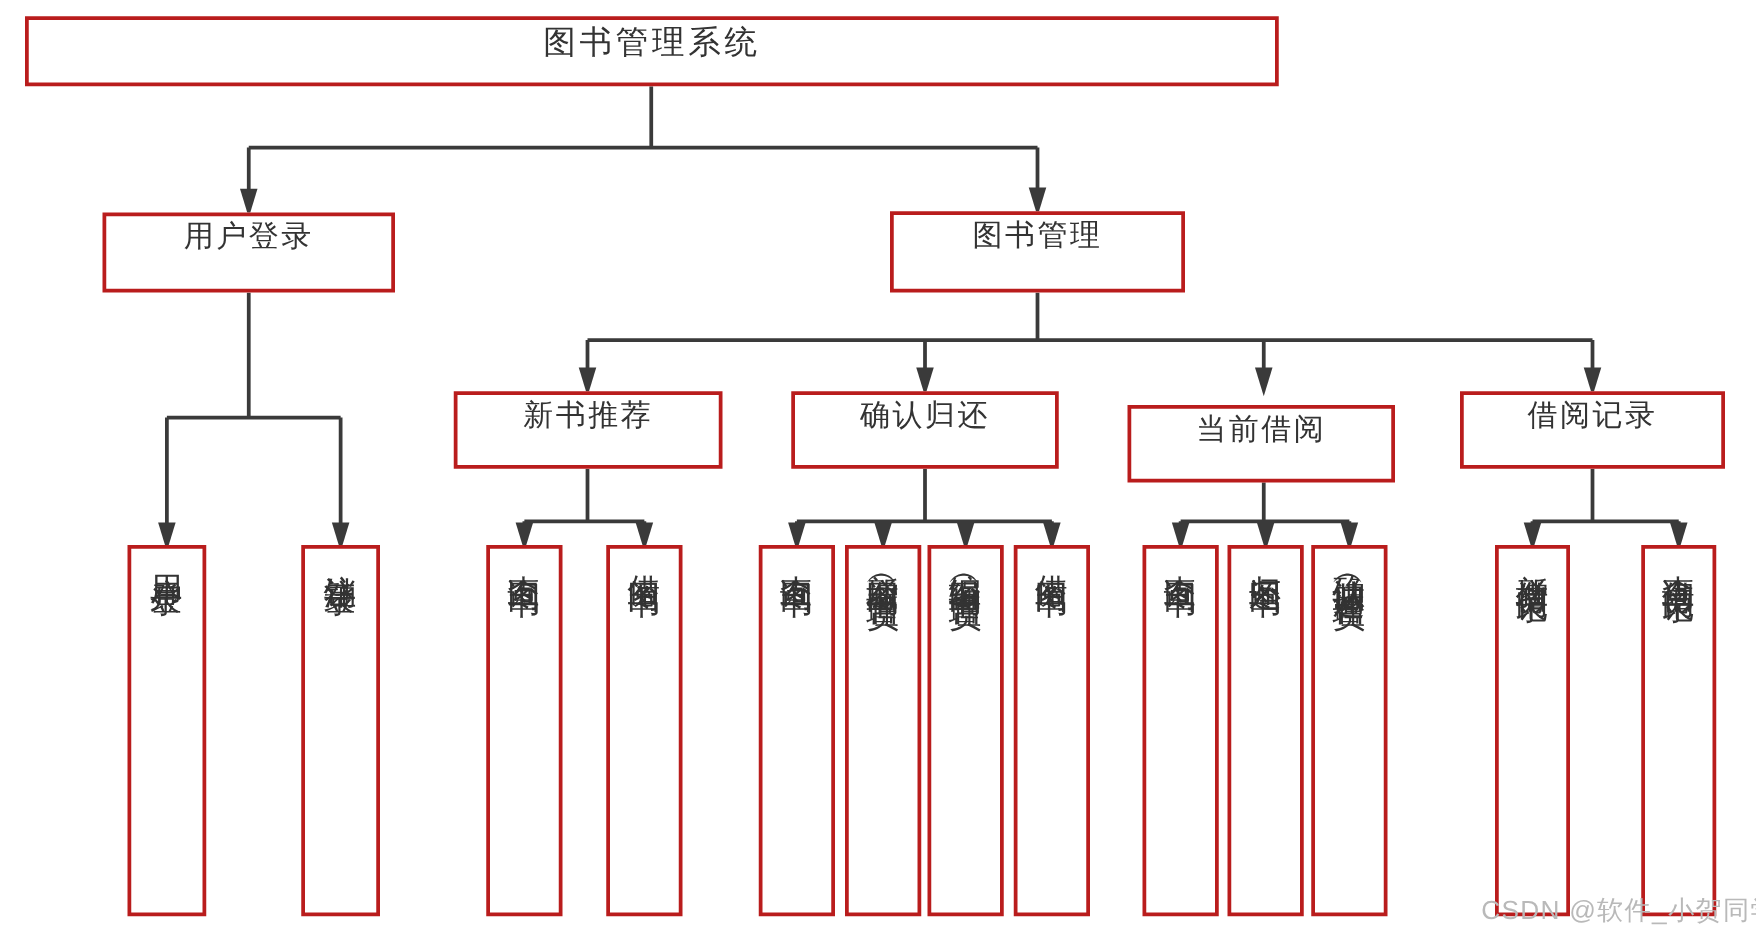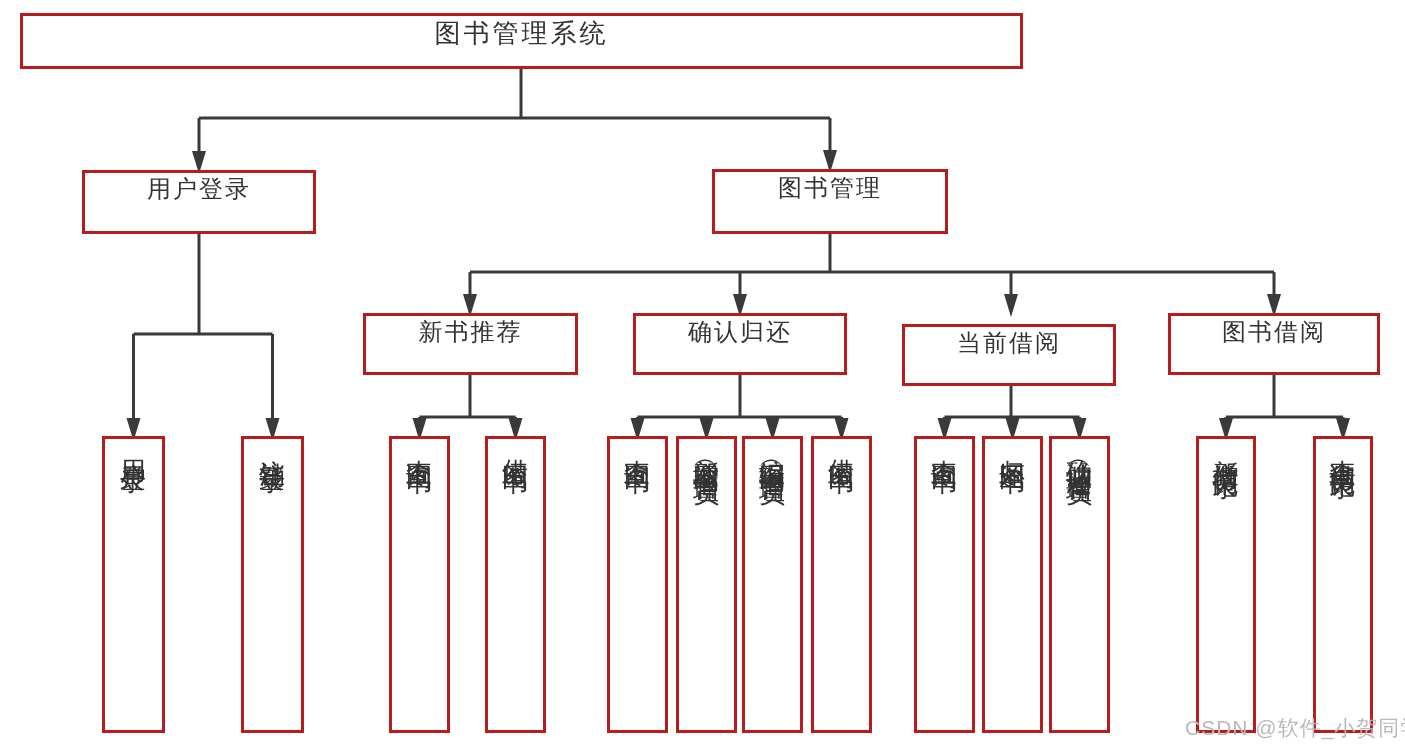--- a/index.html
+++ b/index.html
@@ -127,21 +127,21 @@
   <div class="node hbox" style="left:712px; top:169px; width:236px; height:65px;">
     <span class="lbl">图书管理</span>
   </div>
   <div class="node hbox" style="left:633px; top:313px; width:214px; height:62px;">
     <span class="lbl">确认归还</span>
   </div>
   <div class="node hbox" style="left:902px; top:324px; width:214px; height:62px;">
     <span class="lbl">当前借阅</span>
   </div>
   <div class="node hbox" style="left:1168px; top:313px; width:212px; height:62px;">
-    <span class="lbl">图书借阅</span>
+    <span class="lbl">借阅记录</span>
   </div>
 
   <div class="node leaf" style="left:102px; width:63px;">
     <span class="lbl">用户登录</span>
   </div>
   <div class="node leaf" style="left:241px; width:63px;">
     <span class="lbl">注销登录</span>
   </div>
 
   <div class="node leaf" style="left:389px; width:61px;">

